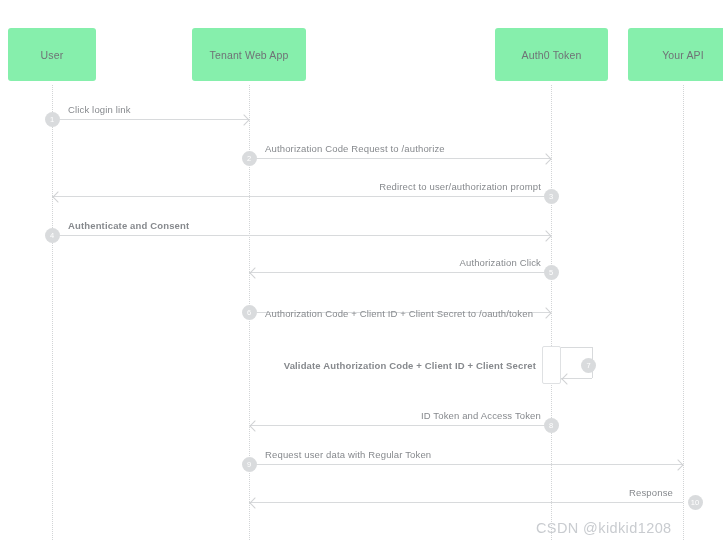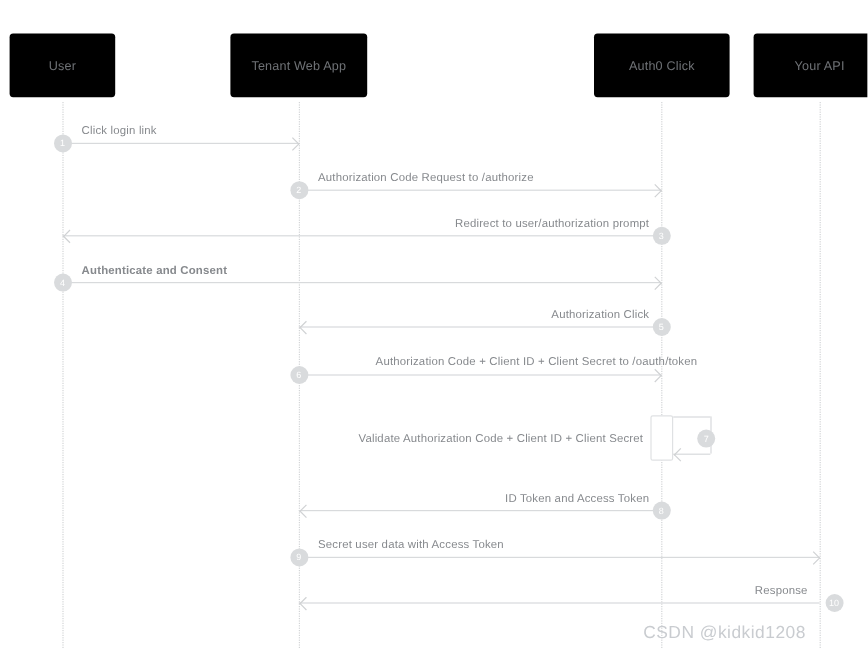--- a/index.html
+++ b/index.html
@@ -16,21 +16,21 @@
     width: 723px;
     height: 546px;
     background: #ffffff;
     overflow: hidden;
   }
 
   
   .actor-box {
     position: absolute;
     box-sizing: border-box;
-    background: #000000;
+    background: #86efac;
     border-radius: 3px;
     display: flex;
     align-items: center;
     justify-content: center;
   }
   .actor-label {
     font-size: 10.5px;
     color: #6f7276;
     letter-spacing: 0.15px;
     white-space: nowrap;
@@ -125,21 +125,21 @@
     </div>
 
   <div id="actors">
       <div class="actor-box" style="left: 8px; top: 28px; width: 88px; height: 53px;">
         <span class="actor-label">User</span>
       </div>
       <div class="actor-box" style="left: 192px; top: 28px; width: 114px; height: 53px;">
         <span class="actor-label">Tenant Web App</span>
       </div>
       <div class="actor-box" style="left: 495px; top: 28px; width: 113px; height: 53px;">
-        <span class="actor-label">Auth0 Click</span>
+        <span class="actor-label">Auth0 Token</span>
       </div>
       <div class="actor-box" style="left: 628px; top: 28px; width: 110px; height: 53px;">
         <span class="actor-label">Your API</span>
       </div>
     </div>
 
   <div id="messages">
       <div class="msg-line" style="left: 52px; top: 119px; width: 197px;"></div>
       <div class="arrow-head right" style="top: 116px; left: 240px;"></div>
       <div class="msg-label lbl-left" style="top: 104px; left: 68px;">Click login link</div>
@@ -155,41 +155,41 @@
       <div class="msg-line" style="left: 52px; top: 235px; width: 499px;"></div>
       <div class="arrow-head right" style="top: 232px; left: 542px;"></div>
       <div class="msg-label lbl-left" style="top: 220px; left: 68px; font-weight: bold;">Authenticate and Consent</div>
       <div class="step-badge" style="left: 44.5px; top: 228px;">4</div>
       <div class="msg-line" style="left: 249px; top: 272px; width: 302px;"></div>
       <div class="arrow-head left" style="top: 269px; left: 251px;"></div>
       <div class="msg-label lbl-right" style="top: 257px; left: 249px; width: 292px; text-align: right;">Authorization Click</div>
       <div class="step-badge" style="left: 543.5px; top: 265px;">5</div>
       <div class="msg-line" style="left: 249px; top: 312px; width: 302px;"></div>
       <div class="arrow-head right" style="top: 309px; left: 542px;"></div>
-      <div class="msg-label lbl-left" style="top: 296px; left: 265px; margin-left: 48px;">Authorization Code + Client ID + Client Secret to /oauth/token</div>
+      <div class="msg-label lbl-left" style="top: 308px; left: 265px;">Authorization Code + Client ID + Client Secret to /oauth/token</div>
       <div class="step-badge" style="left: 241.5px; top: 305px;">6</div>
       <div class="msg-line" style="left: 249px; top: 425px; width: 302px;"></div>
       <div class="arrow-head left" style="top: 422px; left: 251px;"></div>
       <div class="msg-label lbl-right" style="top: 410px; left: 249px; width: 292px; ">ID Token and Access Token</div>
       <div class="step-badge" style="left: 543.5px; top: 418px;">8</div>
       <div class="msg-line" style="left: 249px; top: 464px; width: 434px;"></div>
       <div class="arrow-head right" style="top: 461px; left: 674px;"></div>
-      <div class="msg-label lbl-left" style="top: 449px; left: 265px;">Secret user data with Access Token</div>
+      <div class="msg-label lbl-left" style="top: 449px; left: 265px;">Request user data with Regular Token</div>
       <div class="step-badge" style="left: 241.5px; top: 457px;">9</div>
       <div class="msg-line" style="left: 249px; top: 502px; width: 434px;"></div>
       <div class="arrow-head left" style="top: 499px; left: 251px;"></div>
       <div class="msg-label lbl-right" style="top: 487px; left: 249px; width: 424px; text-align: right;">Response</div>
       <div class="step-badge" style="left: 675.5px; top: 495px; margin-left: 12px;">10</div>
     </div>
 
   <div id="selfcall">
       <div class="activation-box" style="left: 542px; top: 346px; width: 19px; height: 38px;"></div>
       <div class="loop-seg loop-top" style="left: 561px; top: 347px; width: 31px;"></div>
       <div class="loop-seg loop-right" style="left: 592px; top: 347px; height: 31px;"></div>
       <div class="loop-seg loop-bottom" style="left: 561px; top: 378px; width: 31px;"></div>
       <div class="arrow-head left" style="left: 563px; top: 375px;"></div>
-      <div class="msg-label lbl-right" style="left: 280px; width: 256px; top: 360px; text-align: right;">Validate Authorization Code + Client ID + Client Secret</div>
+      <div class="msg-label lbl-right" style="left: 280px; width: 256px; top: 360px; text-align: right; font-weight: bold;">Validate Authorization Code + Client ID + Client Secret</div>
       <div class="step-badge" style="left: 581px; top: 358px;">7</div>
     </div>
 
   <div class="watermark" id="watermark" style="left: 536px; top: 520px;">CSDN @kidkid1208</div>
 
 </div>
 
 </body></html>

